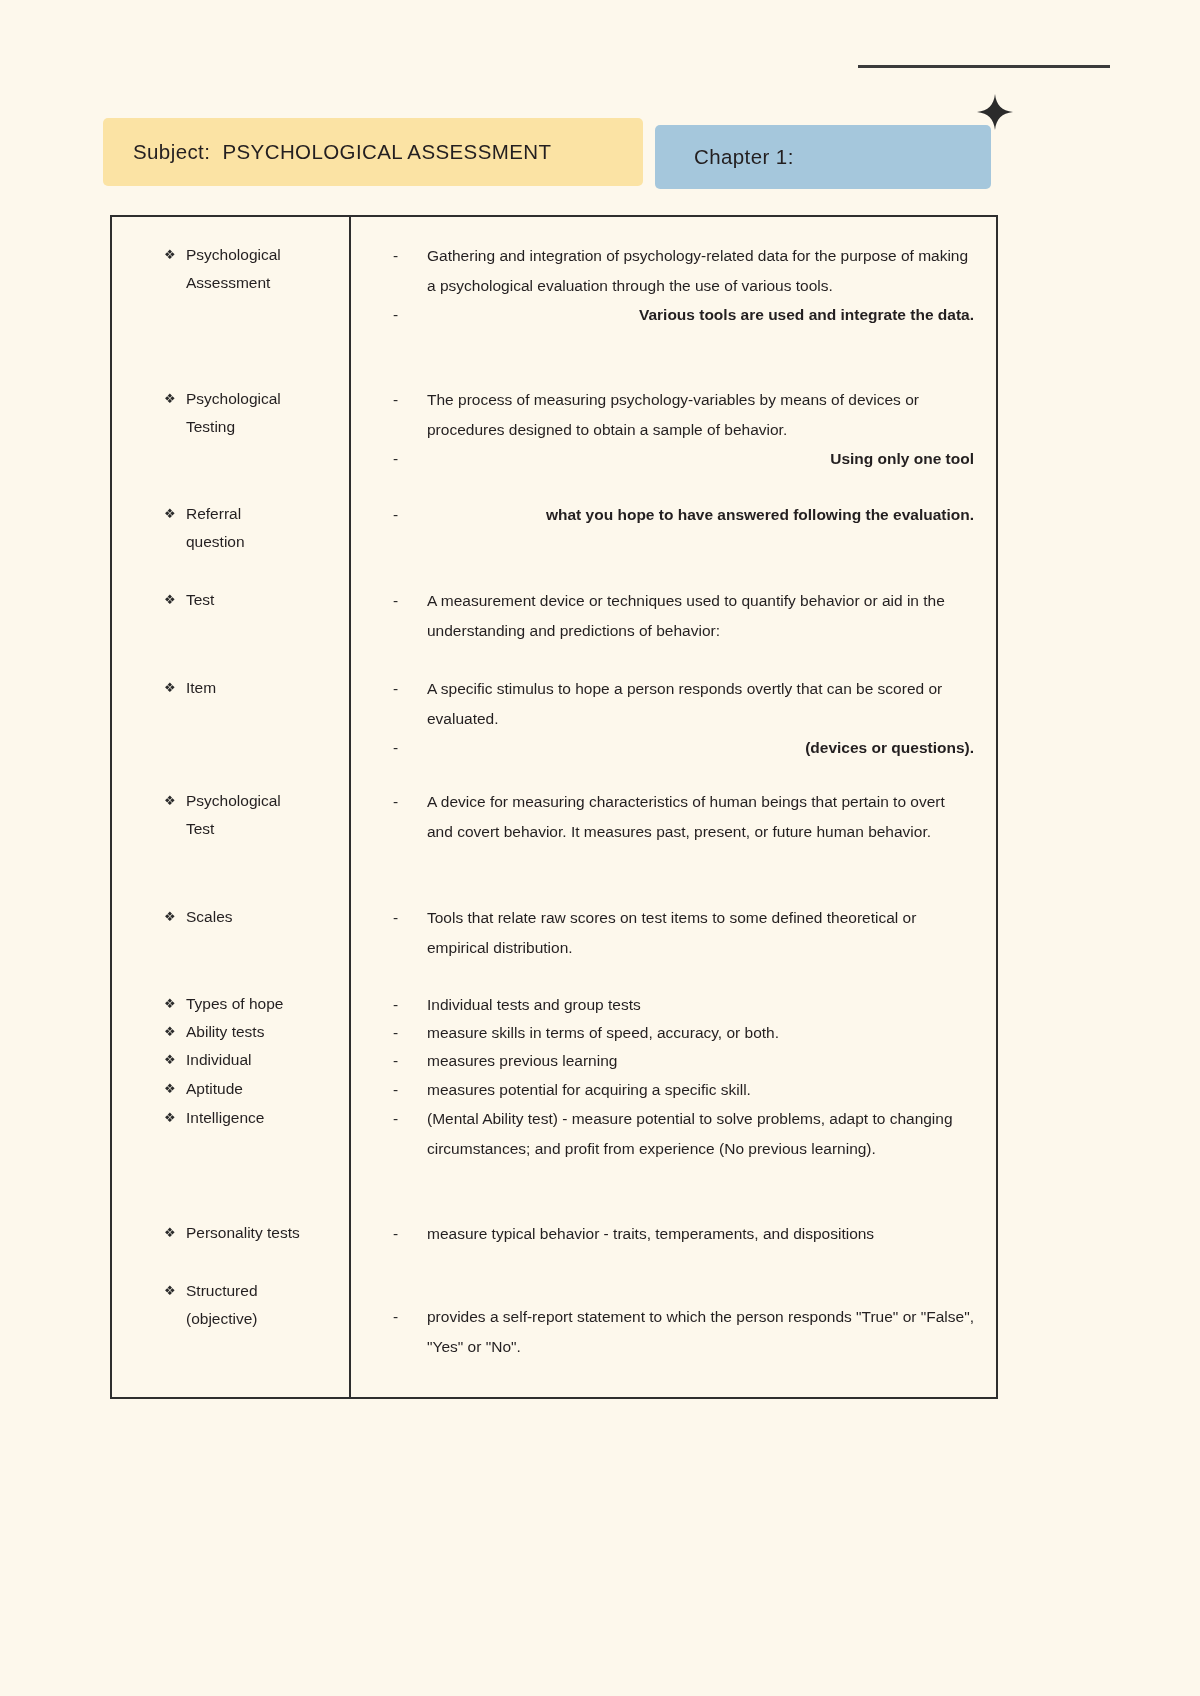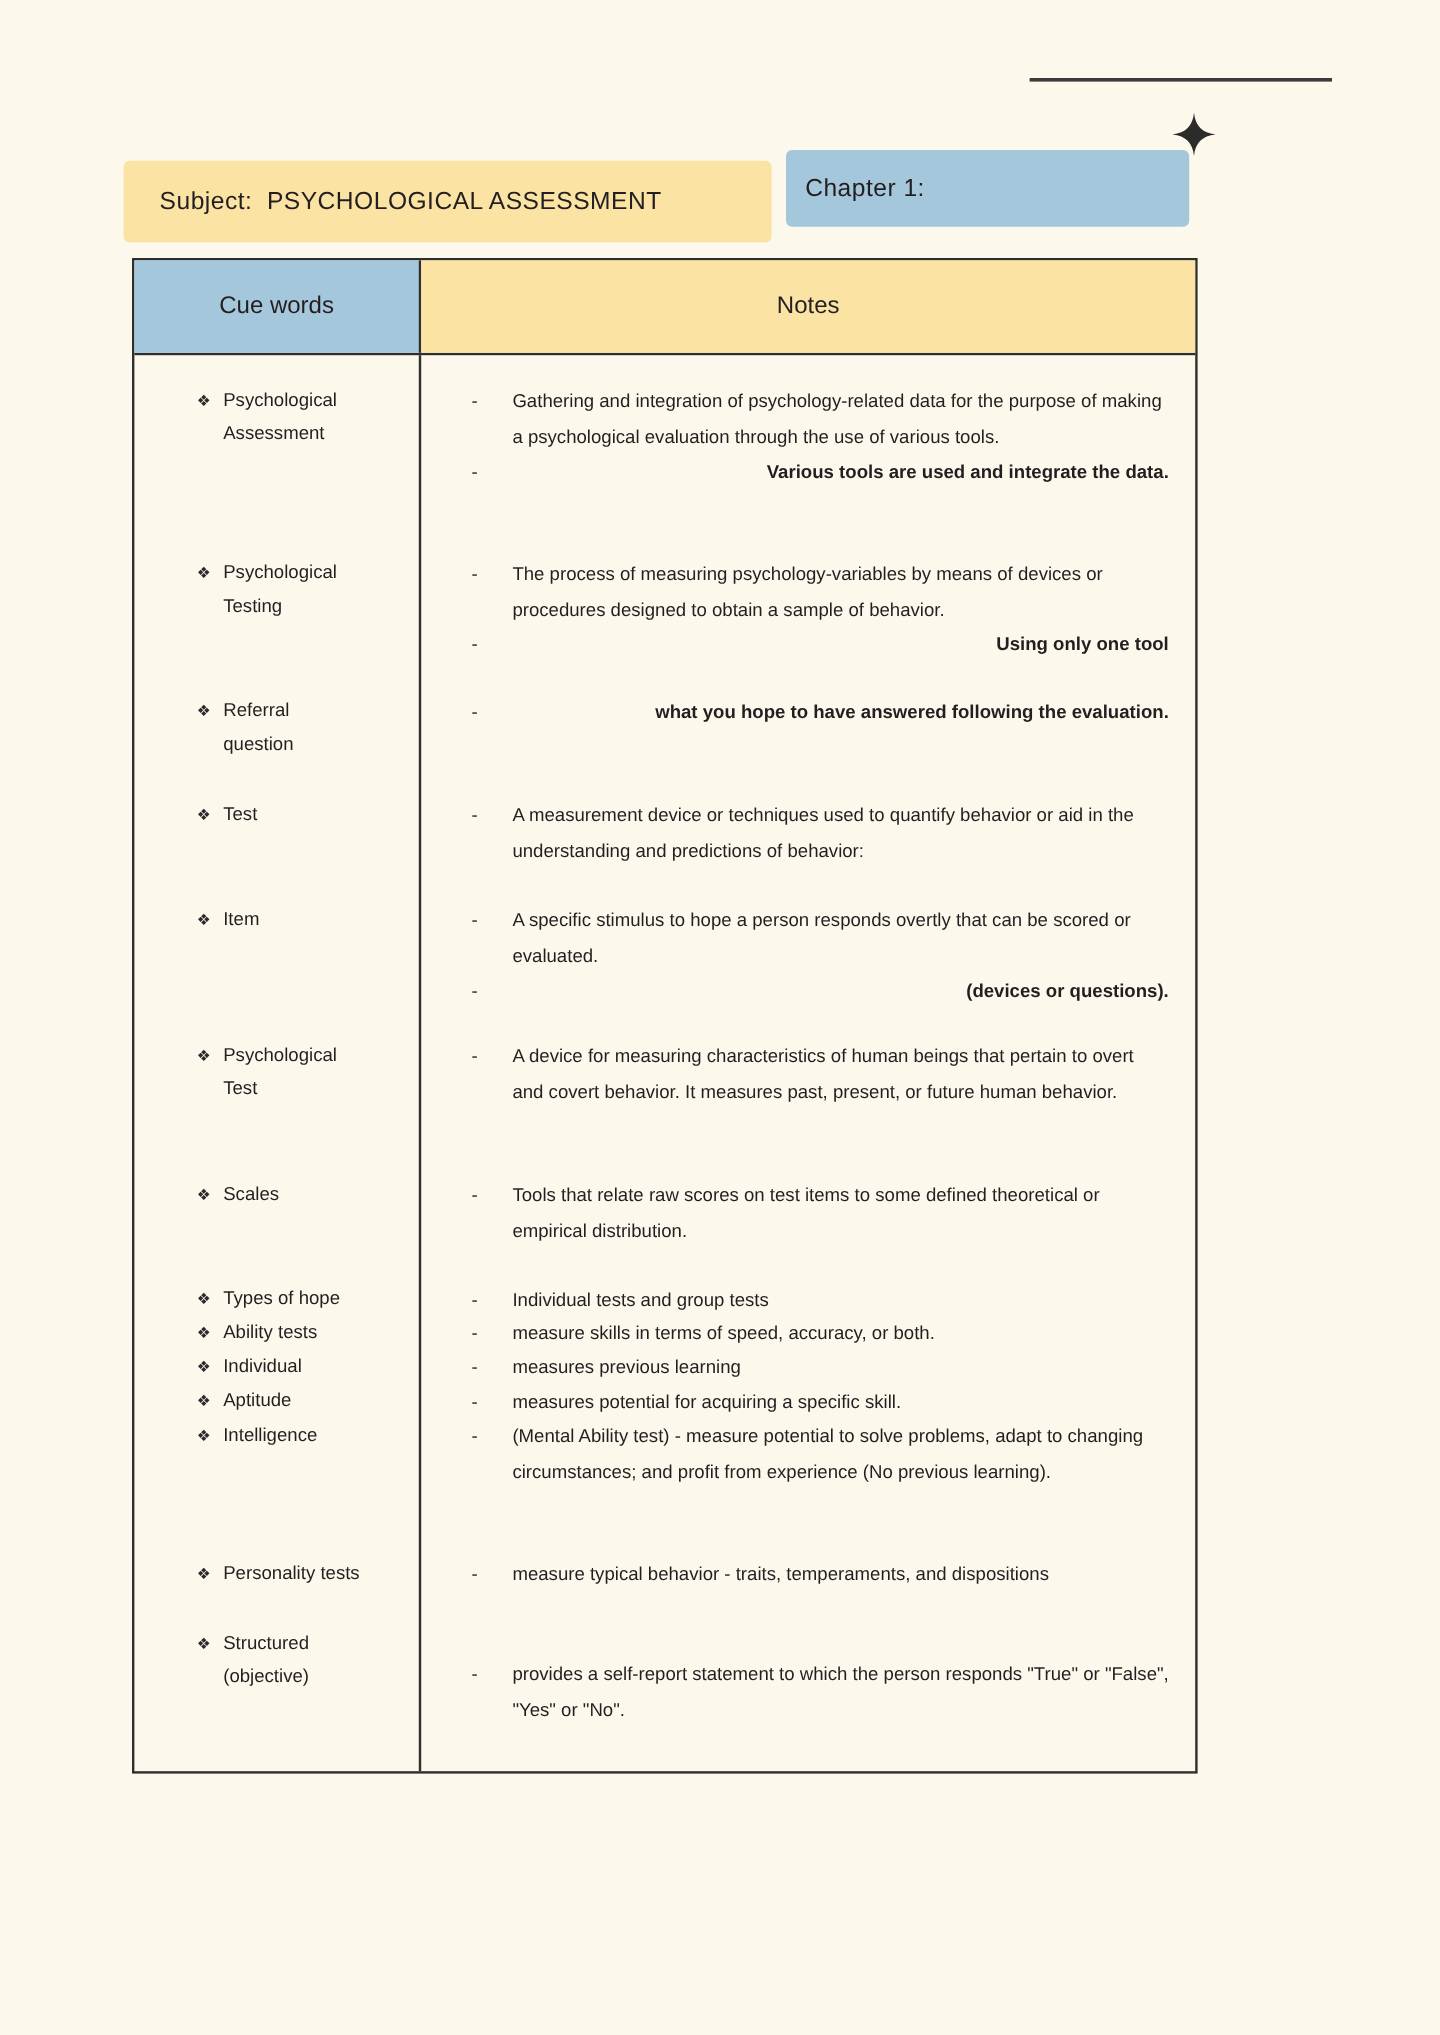--- a/index.html
+++ b/index.html
@@ -37,21 +37,21 @@
   .banner-row {
     position: absolute;
     left: 0;
     top: 118px;
     width: 1200px;
     height: 72px;
   }
   .subject-banner {
     position: absolute;
     left: 103px;
-    top: 16px;
+    top: 0;
     width: 540px;
     height: 68px;
     background: #fbe3a4;
     border-radius: 5px;
     display: flex;
     align-items: center;
   }
   .subject-banner .txt {
     padding-left: 30px;
     font-size: 20.5px;
@@ -64,21 +64,21 @@
     left: 655px;
     top: 7px;
     width: 336px;
     height: 64px;
     background: #a5c7dc;
     border-radius: 5px;
     display: flex;
     align-items: center;
   }
   .chapter-banner .txt {
-    padding-left: 16px;
+    padding-left: 39px;
     font-size: 20.5px;
     letter-spacing: 0.4px;
     color: #231f20;
   }
 
   
   .note-table {
     position: absolute;
     left: 110px;
     top: 215px;
@@ -185,28 +185,20 @@
 <div class="banner-row">
   <div class="subject-banner">
     <span class="txt">Subject:  PSYCHOLOGICAL ASSESSMENT</span>
   </div>
   <div class="chapter-banner">
     <span class="txt">Chapter 1:</span>
   </div>
 </div>
 
 <div class="note-table">
-  <div class="thead">
-    <div class="th-cue">
-      <span>Cue words</span>
-    </div>
-    <div class="th-notes">
-      <span>Notes</span>
-    </div>
-  </div>
   <div class="tbody">
     <div class="col-cue" id="cue-column" style="position: relative; padding: 0px; height: 1180px;">
         <div class="cue-item" style="position: absolute; top: 24px; left: 0px;">
           <span class="cue-bullet">❖</span>
           <span class="cue-label">Psychological<br>Assessment</span>
         </div>
         <div class="cue-item" style="position: absolute; top: 168px; left: 0px;">
           <span class="cue-bullet">❖</span>
           <span class="cue-label">Psychological<br>Testing</span>
         </div>

